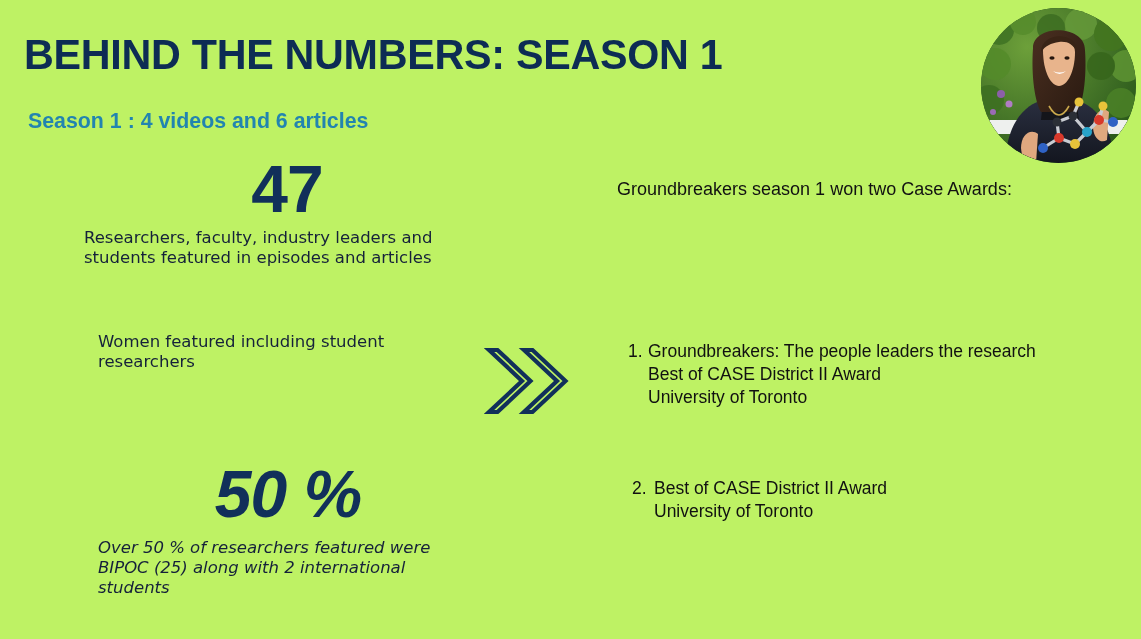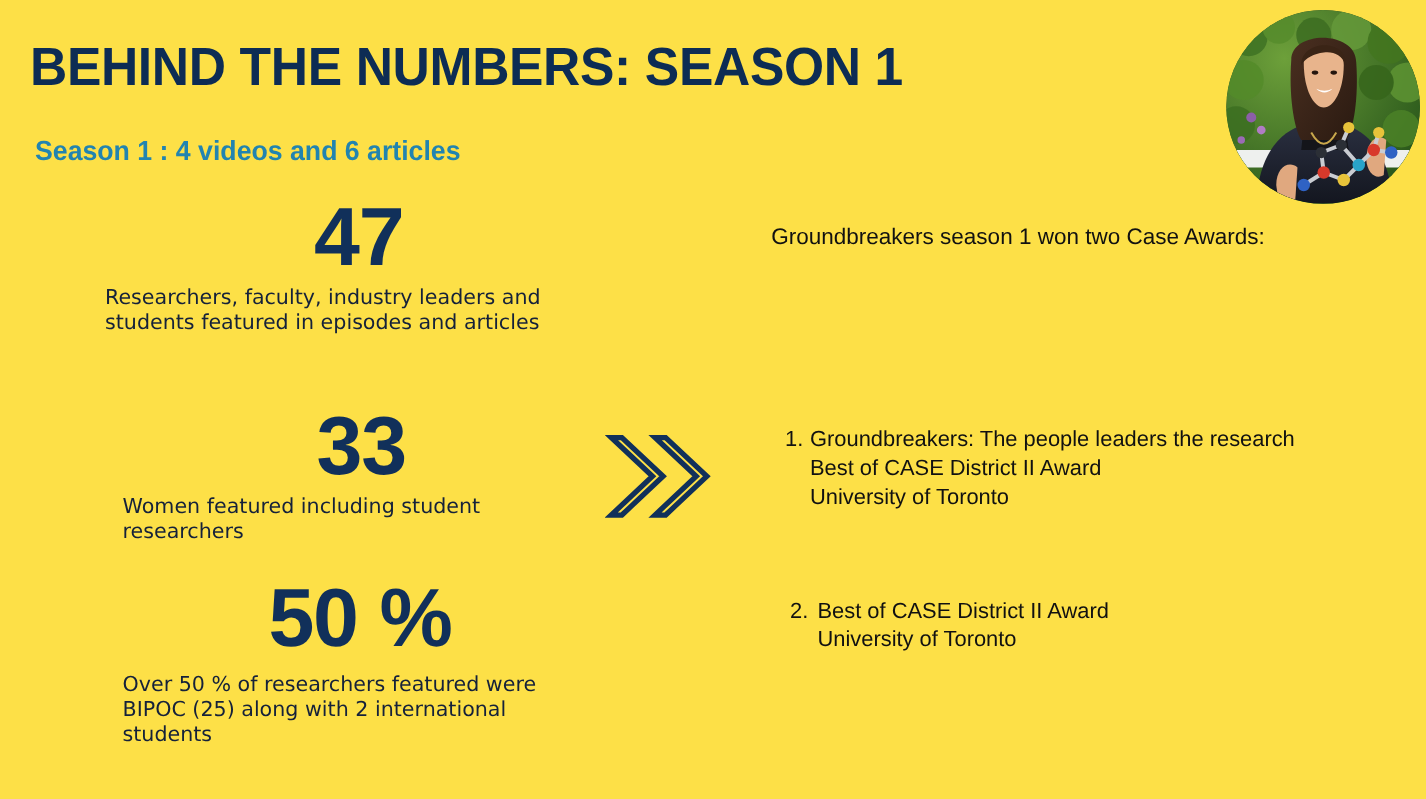--- a/index.html
+++ b/index.html
@@ -13,21 +13,21 @@
     height: 639px;
     position: relative;
     overflow: hidden;
     font-family: "Liberation Sans", sans-serif;
     -webkit-font-smoothing: antialiased;
   }
 
   .slide {
     position: absolute;
     inset: 0;
-    background: #fde047;
+    background: #bef264;
   }
 
   
   .slide-title {
     position: absolute;
     left: 24px;
     top: 33px;
     font-family: "Liberation Sans", sans-serif;
     font-weight: 700;
     font-size: 43px;
@@ -69,21 +69,21 @@
   
   .left-col {
     position: absolute;
     left: 84px;
     top: 158px;
     width: 400px;
   }
   .stat-block { position: absolute; left: 0; width: 400px; }
   .stat-block.b1 { top: 0px; }
   .stat-block.b2 { top: 167px; }
-  .stat-block.b3 { top: 305px; }
+  .stat-block.b3 { top: 305px; font-style: italic; }
 
   .stat-number {
     font-family: "Liberation Sans", sans-serif;
     font-weight: 700;
     font-size: 66px;
     line-height: 0.95;
     color: #11305a;
     letter-spacing: -1px;
     margin: 0;
     text-align: center;
@@ -268,21 +268,20 @@
   </div>
 
   <div class="left-col">
 
     <div class="stat-block b1">
       <div class="stat-number">47</div>
       <div class="stat-desc">Researchers, faculty, industry leaders and students featured in episodes and articles</div>
     </div>
 
     <div class="stat-block b2">
-      <div class="stat-number">33</div>
       <div class="stat-desc">Women featured including student researchers</div>
     </div>
 
     <div class="stat-block b3">
       <div class="stat-number">50 %</div>
       <div class="stat-desc">Over 50 % of researchers featured were BIPOC (25) along with 2 international students</div>
     </div>
 
   </div>
 

